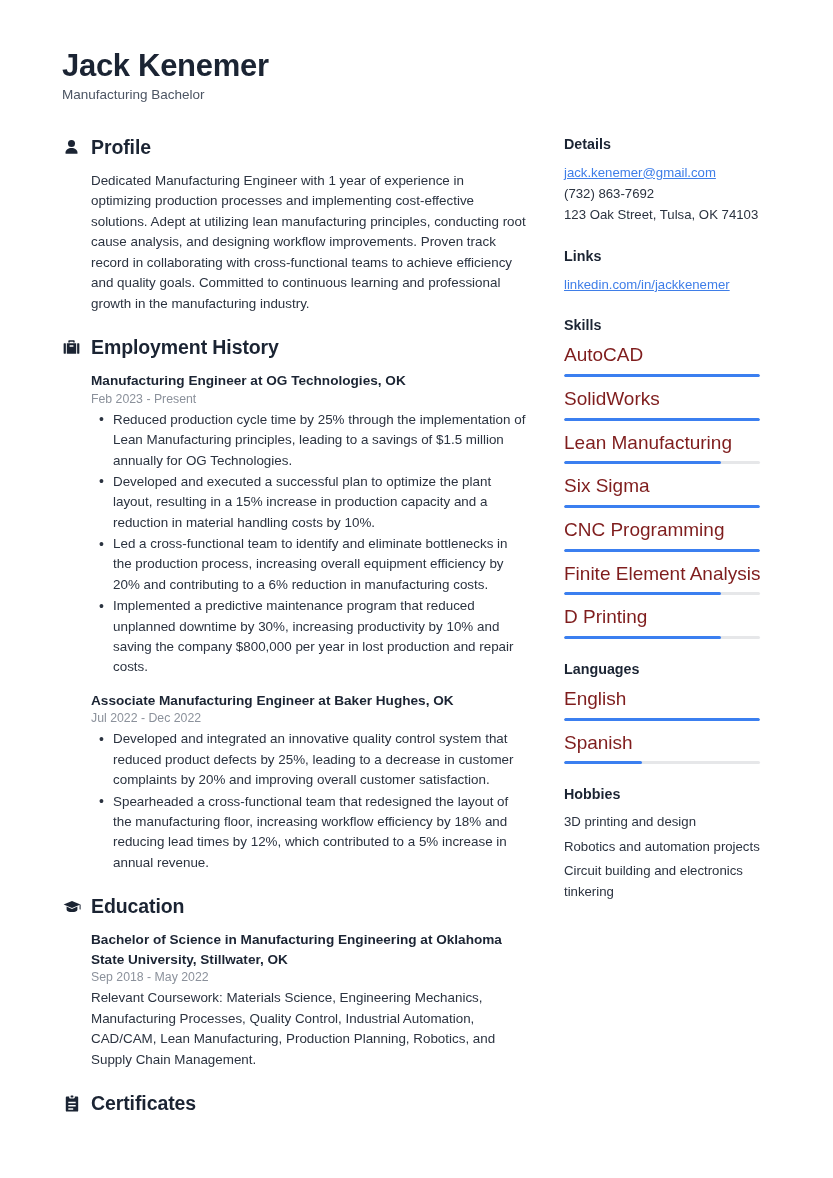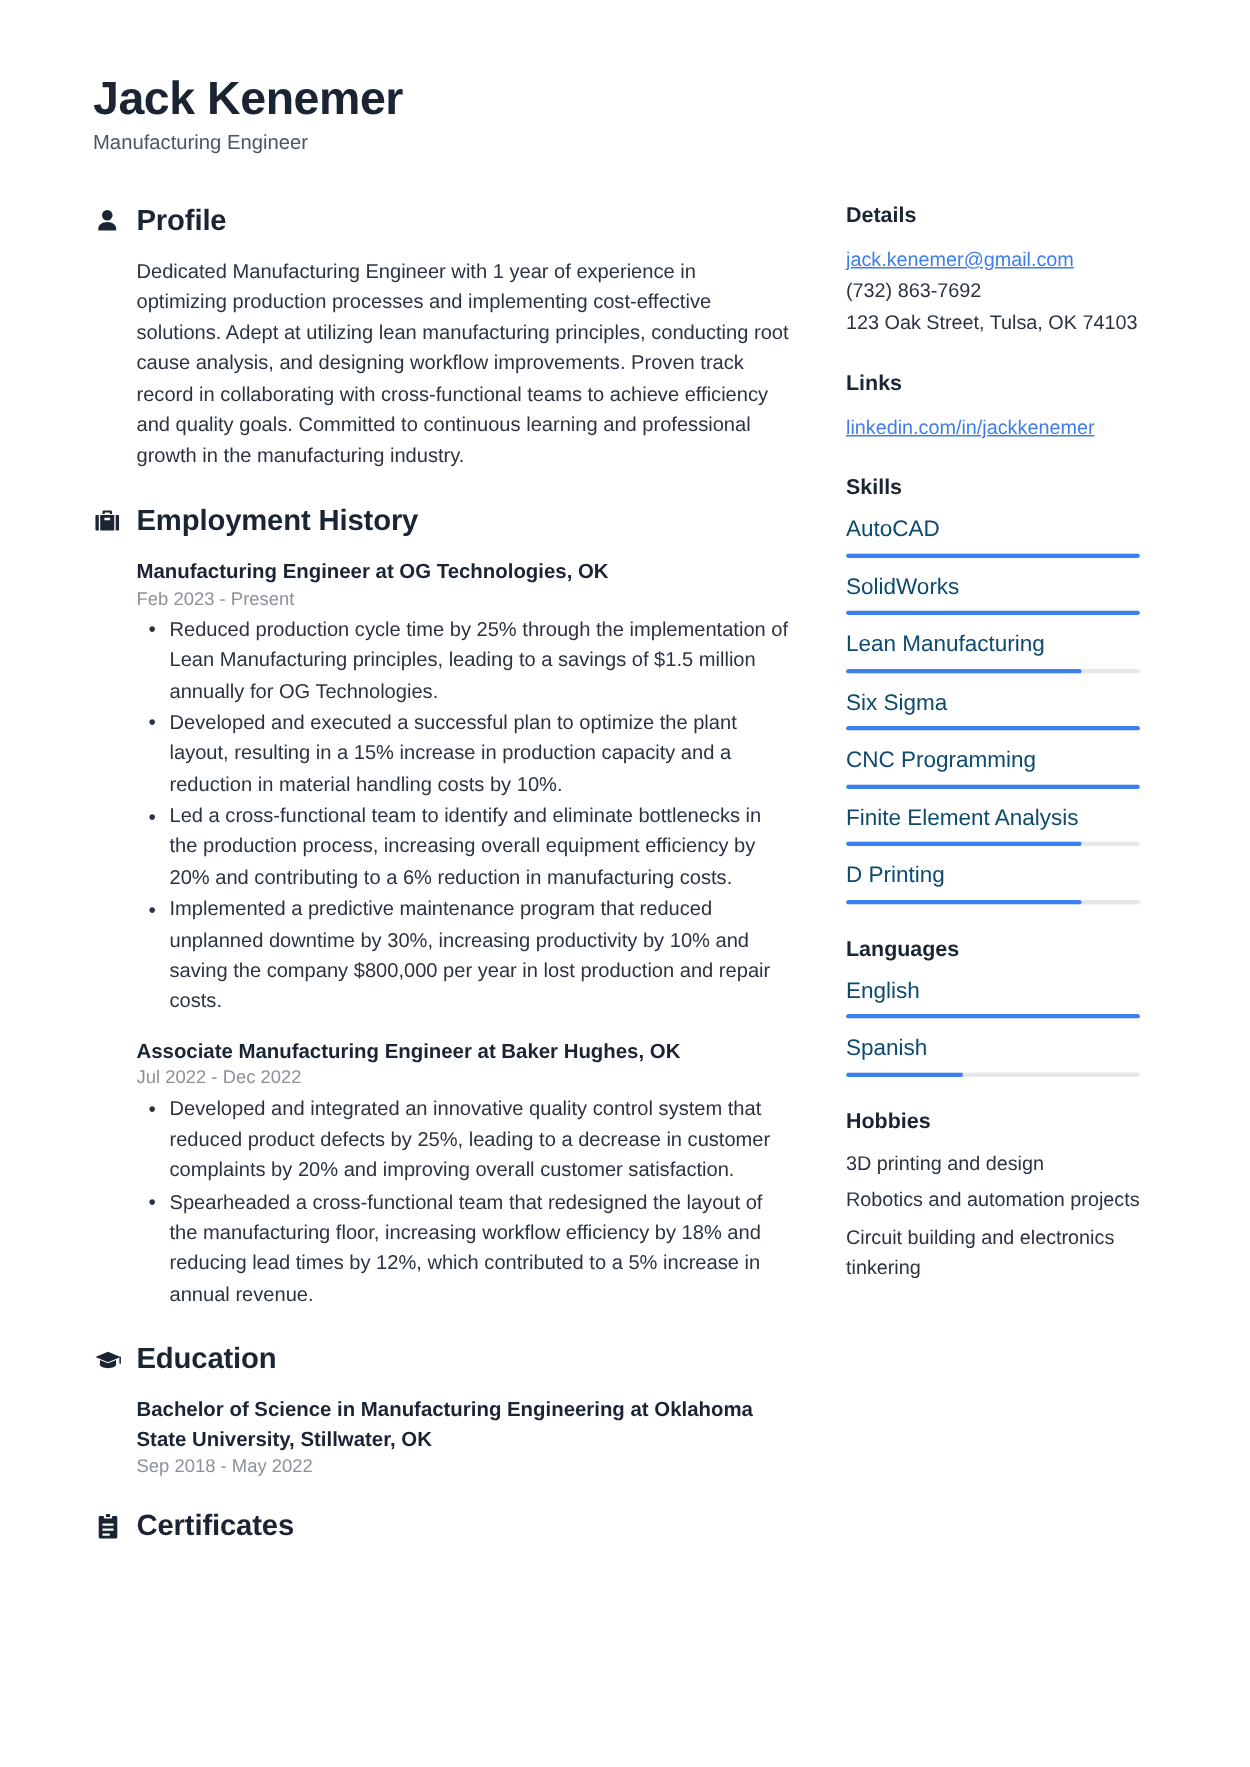--- a/index.html
+++ b/index.html
@@ -134,22 +134,22 @@
     line-height: 1.62;
     color: #3f7ee8;
     text-decoration: underline;
     display: block;
     word-break: break-word;
   }
 
   
   .rate-row { margin-bottom: 10px; }
   .rate-label {
-    font-size: 15px;
-    color: #0c4a6e;
+    font-size: 19px;
+    color: #7f1d1d;
     margin-bottom: 6px;
     line-height: 1.3;
   }
   .rate-track {
     position: relative;
     height: 3px;
     width: 196px;
     background: #e6e7e9;
     border-radius: 2px;
     overflow: hidden;
@@ -168,21 +168,21 @@
     margin-bottom: 4px;
   }
 </style>
 </head>
 <body>
 
 <div class="page">
 
   <div class="header">
     <div class="full-name">Jack Kenemer</div>
-    <div class="job-title">Manufacturing Engineer</div>
+    <div class="job-title">Manufacturing Bachelor</div>
   </div>
 
   <div class="columns">
 
     <div class="col-main">
 
       <div class="section">
         <div class="section-head">
           <span class="section-icon">
             <svg width="17" height="17" viewBox="0 0 16 16" fill="currentColor">
@@ -242,20 +242,21 @@
               <path d="M3.6 6.6v3.1c0 1.3 2.4 2.4 5.4 2.4s5.4-1.1 5.4-2.4V6.6L9 8.9 3.6 6.6z"></path>
               <rect x="16.6" y="4.4" width="1" height="5" rx="0.5"></rect>
             </svg>
           </span>
           <span class="section-title">Education</span>
         </div>
         <div class="section-body">
           <div class="entry">
             <div class="entry-title">Bachelor of Science in Manufacturing Engineering at Oklahoma State University, Stillwater, OK</div>
             <div class="entry-date">Sep 2018 - May 2022</div>
+            <div class="entry-desc">Relevant Coursework: Materials Science, Engineering Mechanics, Manufacturing Processes, Quality Control, Industrial Automation, CAD/CAM, Lean Manufacturing, Production Planning, Robotics, and Supply Chain Management.</div>
           </div>
         </div>
       </div>
 
       <div class="section">
         <div class="section-head">
           <span class="section-icon">
             <svg width="16" height="17" viewBox="0 0 14 17" fill="currentColor">
               <rect x="5.6" y="0.4" width="2.8" height="2" rx="0.6"></rect>
               <path d="M1.7 1.6h2.5v.9c0 .5.4.9.9.9h3.8c.5 0 .9-.4.9-.9v-.9h2.5c.5 0 .9.4.9.9v13.2c0 .5-.4.9-.9.9H1.7c-.5 0-.9-.4-.9-.9V2.5c0-.5.4-.9.9-.9zm1.6 5.1v1.5h7.4V6.7H3.3zm0 3.3v1.5h7.4V10H3.3zm0 3.3v1.5h4.9v-1.5H3.3z"></path>

